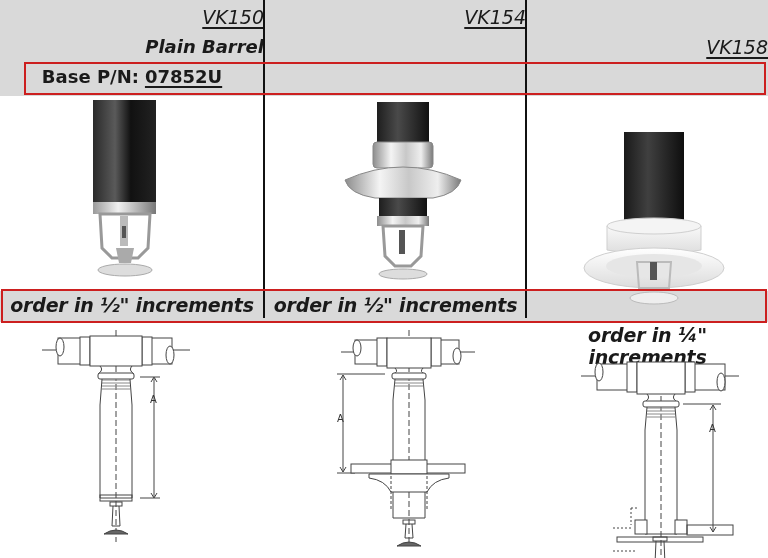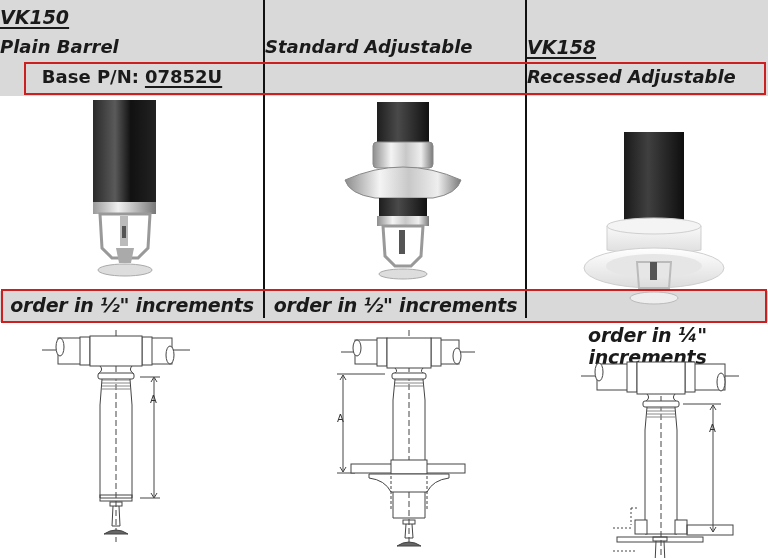--- a/index.html
+++ b/index.html
@@ -9,22 +9,22 @@
   .header-band { position: absolute; left: 0; top: 0; width: 768px; height: 96px; background: #d9d9d9; }
   .order-band { position: absolute; left: 0; top: 291px; width: 768px; height: 31px; background: #d9d9d9; }
 
   .col-divider { position: absolute; width: 2px; background: #111; }
 
   .col { position: absolute; top: 0; height: 558px; }
   .col-1 { left: 0; width: 264px; }
   .col-2 { left: 265px; width: 261px; }
   .col-3 { left: 527px; width: 241px; margin-top: 30px; }
 
-  .model { position: absolute; top: 6px; left: 0; width: 100%; text-align: left; font-size: 19px; font-weight: bold; font-style: italic; text-decoration: underline; text-underline-offset: 3px; text-decoration-thickness: 2px; }
-  .desc { position: absolute; top: 36px; left: 0; width: 100%; text-align: left; font-size: 18px; font-weight: bold; font-style: italic; }
+  .model { position: absolute; top: 6px; left: 0; width: 100%; text-align: right; font-size: 19px; font-weight: normal; font-style: italic; text-decoration: underline; text-underline-offset: 3px; text-decoration-thickness: 2px; }
+  .desc { position: absolute; top: 36px; left: 0; width: 100%; text-align: right; font-size: 18px; font-weight: bold; font-style: italic; }
   .pn { position: absolute; top: 66px; left: 0; width: 100%; text-align: center; font-size: 18px; font-weight: bold; }
   .pn .pn-value { text-decoration: underline; text-underline-offset: 3px; text-decoration-thickness: 2px; margin-left: 6px; }
 
   .order { position: absolute; top: 294px; left: 0; width: 100%; text-align: center; font-size: 19px; font-style: italic; font-weight: bold; letter-spacing: -0.2px; }
 
   .red-box { position: absolute; border: 2.5px solid #cc1f1f; }
   .red-box-pn { left: 24px; top: 62px; width: 742px; height: 33px; }
   .red-box-order { left: 1px; top: 289px; width: 766px; height: 34px; }
 
   .photo { position: absolute; top: 98px; left: 0; width: 100%; height: 190px; }
@@ -92,21 +92,21 @@
     <path d="M151 52 L154 47 L157 52"></path>
       <path d="M151 163 L154 168 L157 163"></path>
     <text x="150" y="73" font-size="10" fill="#333" stroke="none" font-family="DejaVu Sans, sans-serif">A</text>
     <rect x="110" y="172" width="12" height="4"></rect>
     <path d="M113 176 L112 196 L120 196 L119 176"></path>
     <path d="M104 204 Q116 196 128 204 Z" fill="#666"></path>
   </svg>
 </div>
 
 <div class="col col-2">
-  <div class="desc">Standard Adjustable</div>
+  <div class="model">VK154</div>
   <svg class="photo" viewBox="0 0 261 190">
     <defs>
       <linearGradient id="barrel2" x1="0" x2="1">
         <stop offset="0" stop-color="#1e1e1e"></stop>
           <stop offset="0.4" stop-color="#4a4a4a"></stop>
           <stop offset="1" stop-color="#111"></stop>
       </linearGradient>
       <linearGradient id="chrome2" x1="0" x2="1">
         <stop offset="0" stop-color="#8d8d8d"></stop>
           <stop offset="0.3" stop-color="#f4f4f4"></stop>
@@ -156,21 +156,20 @@
     <line x1="162" y1="146" x2="162" y2="180" stroke-dasharray="3 2"></line>
     <path d="M128 162 L128 188 L160 188 L160 162"></path>
     <rect x="138" y="190" width="12" height="4"></rect>
     <path d="M141 194 L140 208 L148 208 L147 194"></path>
     <path d="M132 216 Q144 208 156 216 Z" fill="#666"></path>
   </svg>
 </div>
 
 <div class="col col-3">
   <div class="model">VK158</div>
-  <div class="desc">Recessed Adjustable</div>
   <svg class="photo" viewBox="0 0 241 190">
     <defs>
       <linearGradient id="barrel3" x1="0" x2="1">
         <stop offset="0" stop-color="#1a1a1a"></stop>
           <stop offset="0.4" stop-color="#404040"></stop>
           <stop offset="1" stop-color="#0e0e0e"></stop>
       </linearGradient>
       <linearGradient id="white3" x1="0" x2="0" y1="0" y2="1">
         <stop offset="0" stop-color="#ffffff"></stop>
           <stop offset="1" stop-color="#dcdcdc"></stop>

